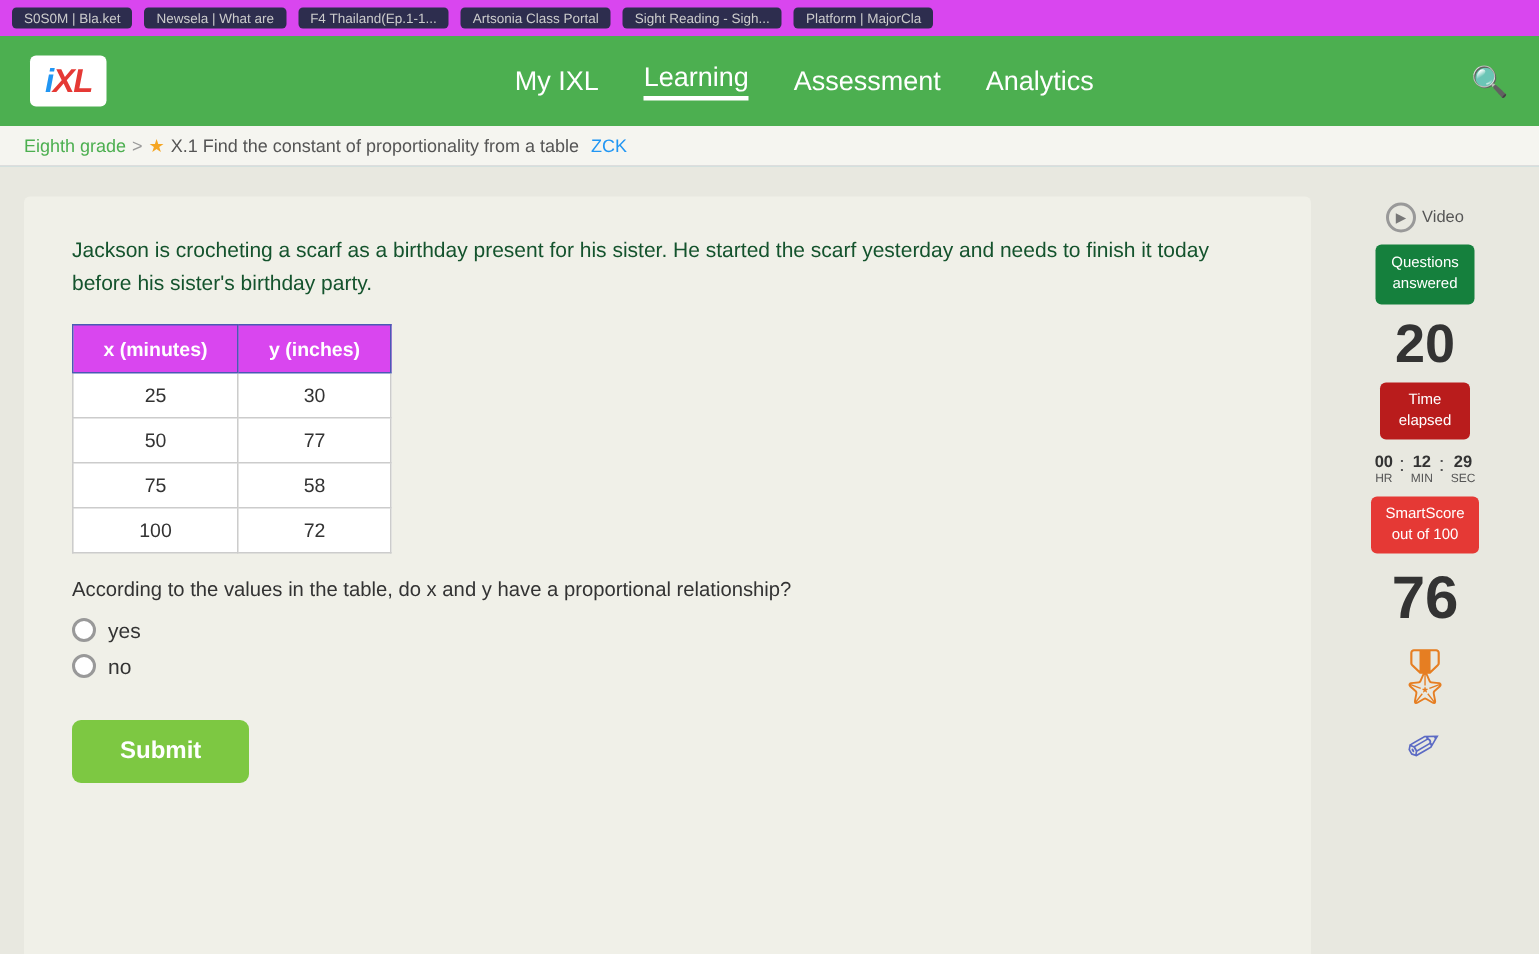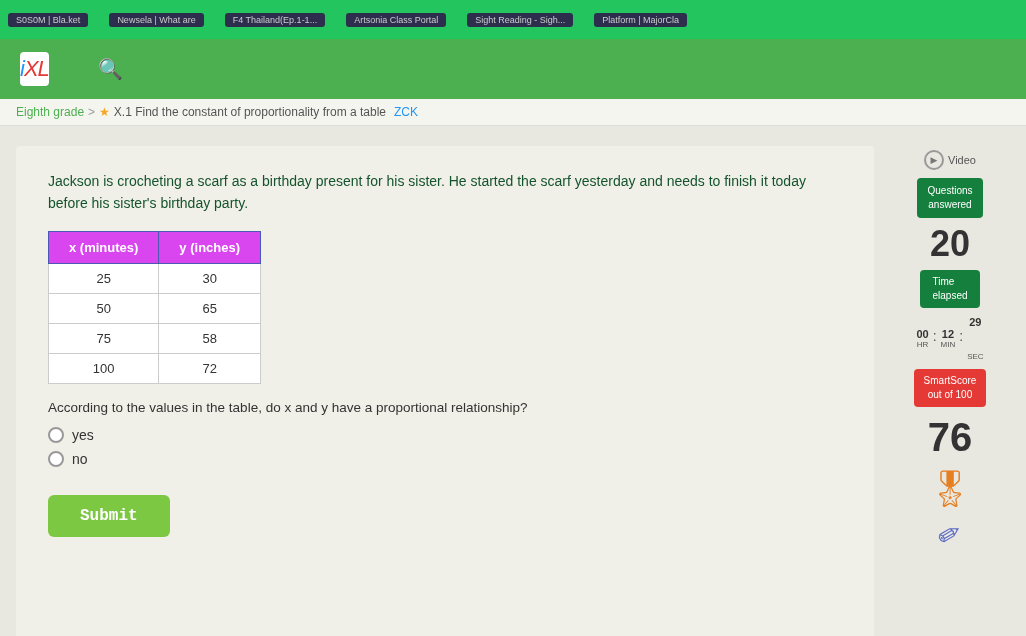--- a/index.html
+++ b/index.html
@@ -1,25 +1,25 @@
 <!DOCTYPE html>
 <html><head>
   <meta charset="utf-8">
   <style>
     * { box-sizing: border-box; margin: 0; padding: 0; }
     body { font-family: Arial, sans-serif; background: #4ab5c4; width: 1026px; min-height: 636px; overflow-x: hidden; }
 
     
     .browser-bar {
-      background: #22c55e;
-      height: 39px;
+      background: #d946ef;
+      height: 24px;
       display: flex;
       align-items: center;
       padding: 0 8px;
-      gap: 21px;
+      gap: 8px;
     }
     .browser-tab {
       background: #2d2d4e;
       color: #ccc;
       font-size: 9px;
       padding: 2px 8px;
       border-radius: 3px;
       white-space: nowrap;
       overflow: hidden;
       max-width: 120px;
@@ -31,23 +31,23 @@
       background: #4caf50;
       height: 60px;
       display: flex;
       align-items: center;
       padding: 0 20px;
       gap: 30px;
     }
     .ixl-logo {
       background: white;
       color: #e55;
-      font-weight: 400;
+      font-weight: 700;
       font-size: 22px;
-      padding: 4px 0;
+      padding: 4px 10px;
       border-radius: 4px;
       margin-right: 20px;
       font-style: italic;
       letter-spacing: -1px;
     }
     .ixl-logo span { color: #2196f3; }
     .nav-links {
       display: flex;
       gap: 30px;
       align-items: center;
@@ -162,21 +162,20 @@
     .submit-btn {
       background: #7dc842;
       color: white;
       border: none;
       padding: 12px 32px;
       font-size: 16px;
       font-weight: bold;
       border-radius: 6px;
       cursor: pointer;
       margin-top: 20px;
-      font-family: Liberation Mono, monospace;
     }
 
     .work-it-out {
       text-align: center;
       margin-top: 20px;
     }
     .work-it-out-title {
       font-size: 15px;
       font-weight: bold;
       color: #555;
@@ -219,25 +218,26 @@
     }
 
     .score-number {
       font-size: 36px;
       font-weight: bold;
       color: #333;
       line-height: 1;
     }
 
     .time-elapsed-btn {
-      background: #15803d;
+      background: #b91c1c;
       color: white;
       padding: 5px 12px;
       border-radius: 4px;
       font-size: 10px;
+      text-align: center;
       line-height: 1.4;
       cursor: pointer;
     }
 
     .timer-display {
       display: flex;
       gap: 4px;
       font-size: 9px;
       color: #555;
       align-items: center;
@@ -295,20 +295,26 @@
     <span>Sight Reading - Sigh...</span>
   </div>
   <div class="browser-tab">
     <span>Platform | MajorCla</span>
   </div>
 </div>
 
 <nav class="navbar">
   <div class="ixl-logo">
     <span style="color:#2196f3;">i</span><span style="color:#e53935;">XL</span>
+  </div>
+  <div class="nav-links">
+    <a class="nav-link">My IXL</a>
+    <a class="nav-link active">Learning</a>
+    <a class="nav-link">Assessment</a>
+    <a class="nav-link">Analytics</a>
   </div>
   <div class="nav-search">🔍</div>
 </nav>
 
 <div class="breadcrumb">
   <a>Eighth grade</a>
   <span class="sep">&gt;</span>
   <span class="star">★</span>
   <span>X.1 Find the constant of proportionality from a table</span>
   <span class="code">ZCK</span>
@@ -329,21 +335,21 @@
           <th>y (inches)</th>
         </tr>
       </thead>
       <tbody>
         <tr>
           <td>25</td>
           <td>30</td>
         </tr>
         <tr>
           <td>50</td>
-          <td>65</td>
+          <td>77</td>
         </tr>
         <tr>
           <td>75</td>
           <td>58</td>
         </tr>
         <tr>
           <td>100</td>
           <td>72</td>
         </tr>
       </tbody>
@@ -390,21 +396,21 @@
         <div style="font-size:8px;">HR</div>
       </div>
       <div class="timer-sep">:</div>
       <div class="timer-seg">
         <div class="num">12</div>
         <div style="font-size:8px;">MIN</div>
       </div>
       <div class="timer-sep">:</div>
       <div class="timer-seg">
         <div class="num">29</div>
-        <div style="font-size:8px;margin-top:24px;">SEC</div>
+        <div style="font-size:8px;">SEC</div>
       </div>
     </div>
 
     <div class="smart-score-btn">
       <span style="white-space:pre-line;">SmartScore
 out of 100</span>
     </div>
 
     <div class="score-76">76</div>
 

